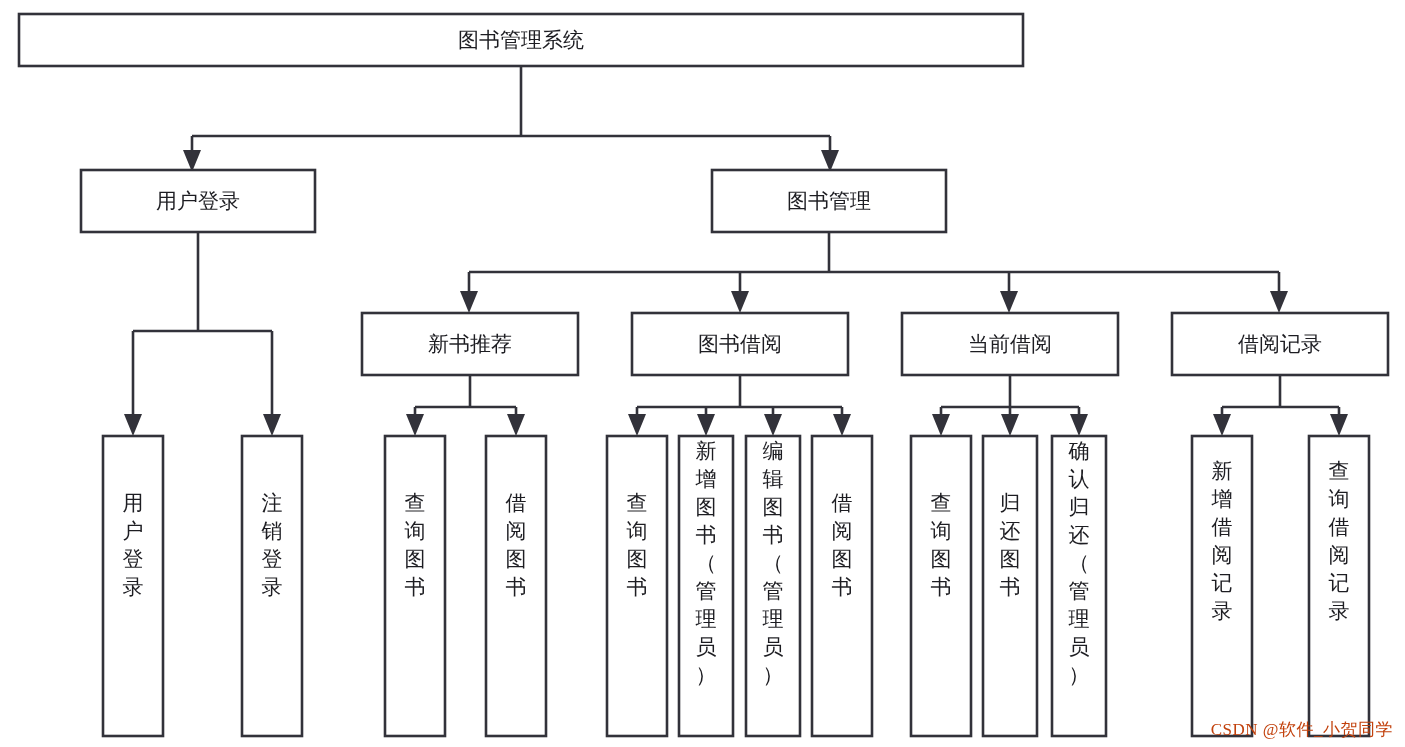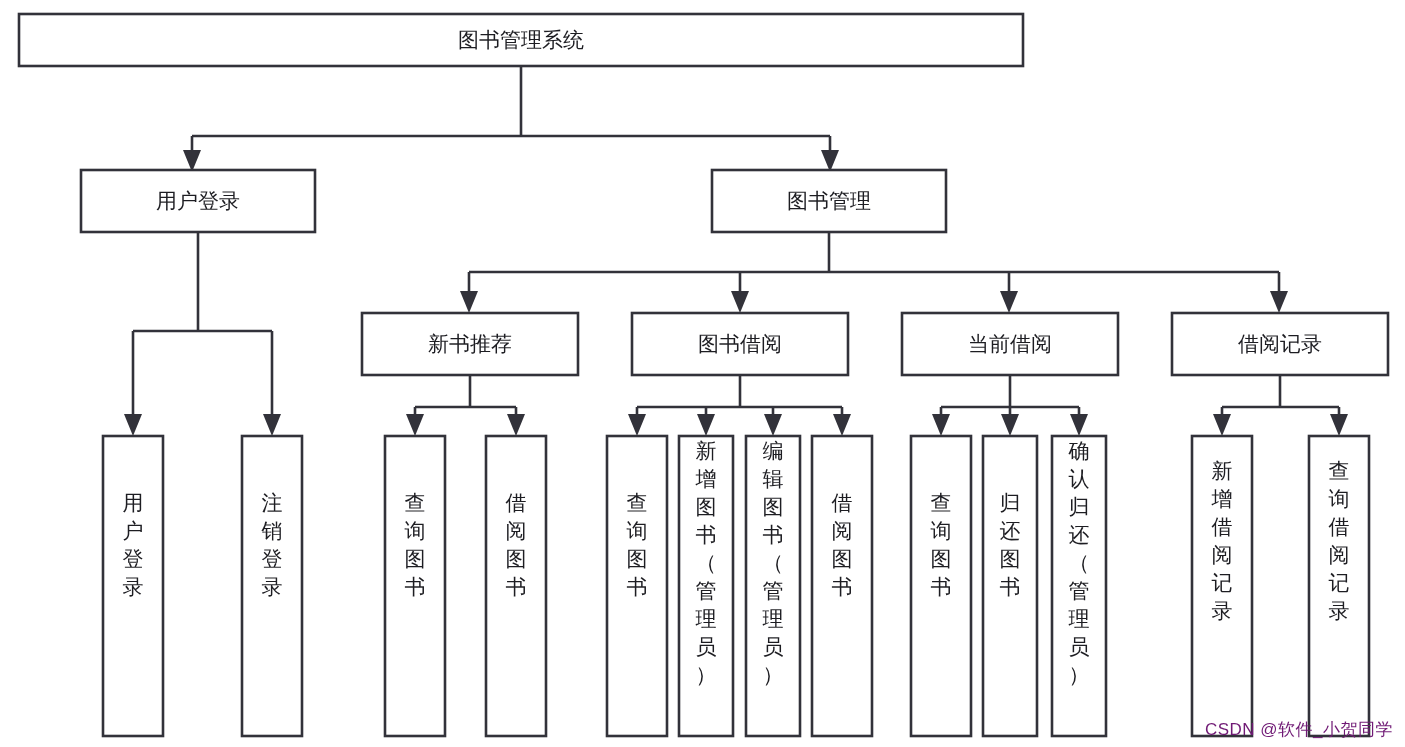--- a/index.html
+++ b/index.html
@@ -52,23 +52,23 @@
   .node-label-v {
     font-family: "Liberation Sans", "DejaVu Sans", sans-serif;
     font-size: 21px;
     fill: #1d1d22;
     text-anchor: middle;
   }
   .watermark-text {
     position: absolute;
     right: 12px;
     bottom: 6px;
-    font-family: Liberation Sans, sans-serif;
+    font-family: Liberation Serif, serif;
     font-size: 17px;
-    color: #701a75;
+    color: #c2410c;
     letter-spacing: 0.5px;
     white-space: nowrap;
     user-select: none;
   }
 </style>
 </head>
 <body>
 
 <div id="diagram-root">
 

